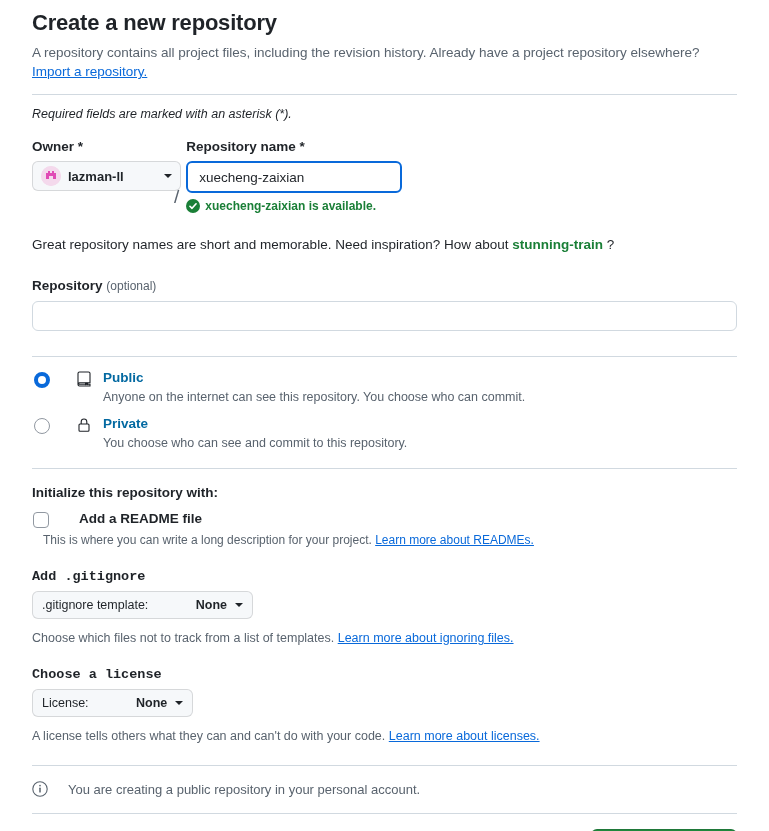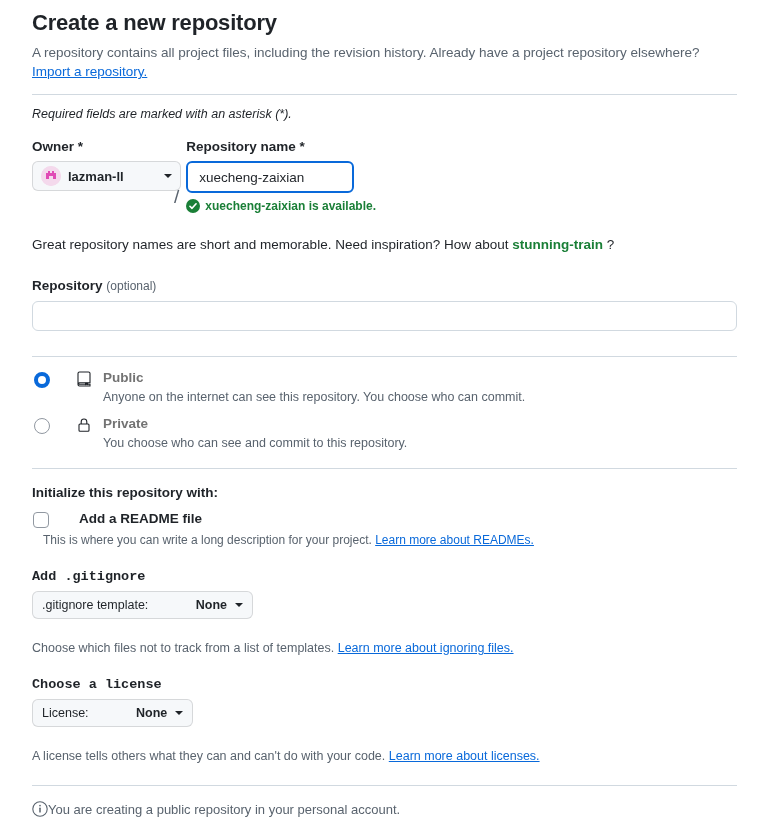--- a/index.html
+++ b/index.html
@@ -119,21 +119,21 @@
     font-size: 19px;
     color: #59636e;
     margin: 0 7px;
     line-height: 30px;
     align-self: flex-end;
     padding-bottom: 1px;
   }
   .repo-col { flex: 0 0 auto; }
   .repo-input {
     box-sizing: border-box;
-    width: 168px;
+    width: 216px;
     height: 32px;
     padding: 0 11px;
     font-size: 13.5px;
     font-family: "Liberation Sans", sans-serif;
     color: #1f2328;
     background: #ffffff;
     border: 2px solid #0969da;
     border-radius: 6px;
     outline: none;
   }
@@ -203,21 +203,21 @@
   .vis-icon {
     width: 16px; height: 16px;
     margin: 2px 0 0 26px;
     flex: 0 0 auto;
   }
   .vis-text { margin-left: 11px; }
   .vis-title {
     font-size: 13.5px;
     font-weight: bold;
     line-height: 18px;
-    color: #737373;
+    color: #0369a1;
   }
   .vis-desc {
     font-size: 12.5px;
     color: #59636e;
     line-height: 18px;
     margin-top: 1px;
   }
 
   .divider.after-vis { margin-top: 16px; }
 
@@ -278,30 +278,30 @@
     border: 1px solid rgba(31,35,40,0.15);
     border-radius: 6px;
     font-size: 12.5px;
     color: #1f2328;
     cursor: pointer;
   }
   .select-btn b { font-weight: bold; margin-left: 44px; }
   .help-text {
     font-size: 12.5px;
     color: #59636e;
-    margin-top: 20px;
+    margin-top: 10px;
     line-height: 18px;
   }
 
   .divider.before-note { margin-top: 20px; }
 
   .acct-note {
     display: flex;
     align-items: center;
-    gap: 0;
+    gap: 20px;
     font-size: 13px;
     color: #59636e;
     margin-top: 15px;
   }
 
   .divider.before-actions { margin-top: 16px; }
 
   .actions {
     display: flex;
     justify-content: flex-end;

